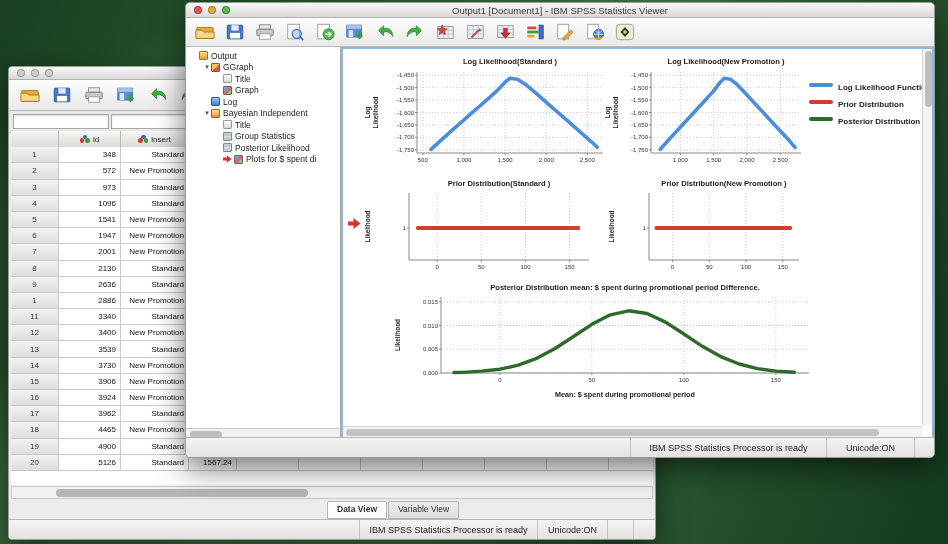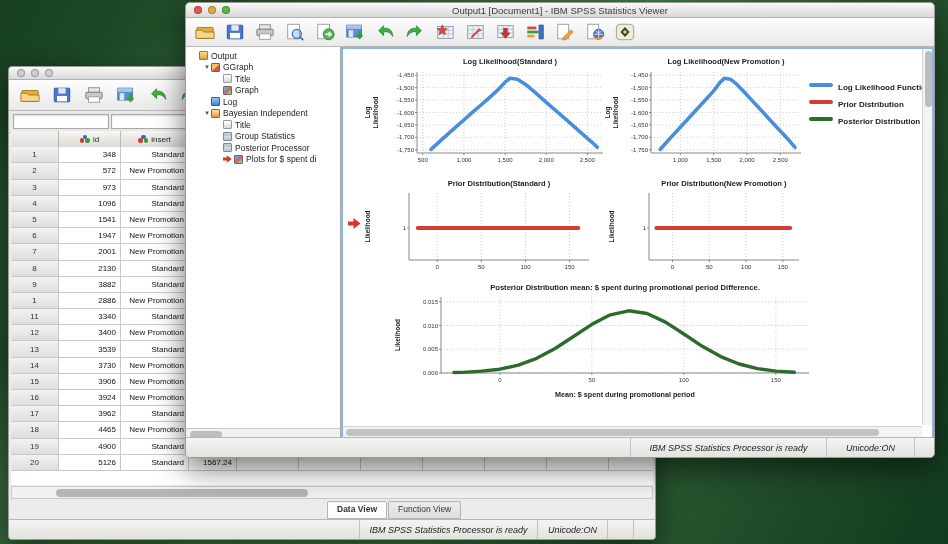--- a/index.html
+++ b/index.html
@@ -46,21 +46,21 @@
   #legend { position:absolute; left:468px; top:36px; font-size:8px; font-weight:bold; color:#222; }
   .leg-row { display:flex; align-items:flex-start; height:17px; }
   .leg-swatch { width:24px; height:4px; border-radius:2px; margin-right:5px; }
   #current-marker { position:absolute; left:7px; top:171px; }
   .pane-vscroll { position:absolute; right:2px; top:2px; bottom:14px; width:10px; background:#f3f3f3; border-left:1px solid #d4d4d4; }
   .pane-vscroll .thumb { position:absolute; top:2px; left:1.5px; width:7px; height:56px; background:#bdbdbd; border-radius:4px; }
   .pane-hscroll { position:absolute; left:2px; right:12px; bottom:2px; height:11px; background:#f3f3f3; border-top:1px solid #d4d4d4; }
   .pane-hscroll .thumb { position:absolute; left:3px; top:2px; width:92%; height:7px; background:#c2c2c2; border-radius:4px; }
 
   .statusbar { position:absolute; left:0; right:0; bottom:0; height:20px; background:linear-gradient(#f4f4f2,#e2e2de);
-    border-top:1px solid #b5b5b5; display:flex; align-items:center; font-size:9px; color:#222;font-style:italic; }
+    border-top:1px solid #b5b5b5; display:flex; align-items:center; font-size:9px; color:#222; }
   .status-cell { height:100%; display:flex; align-items:center; justify-content:center; border-left:1px solid #c2c2c2; }
 
   
   #dataed { left:8px; top:66px; width:648px; height:474px; border-radius:4px; }
   #dataed .titlebar { height:13px; }
   #dataed .toolbar { padding:3px 8px; gap:6px; }
   .cellbar { display:flex; gap:2px; padding:3px 4px; background:#e9e9e7; border-bottom:1px solid #c5c5c5; }
   .cellbox { height:15px; background:#fff; border:1px solid #a9a9a9; box-shadow:inset 0 1px 2px rgba(0,0,0,.15); font-size:9px; padding:0 3px; }
   #cell-ref { width:96px; }
   #cell-edit { flex:1; }
@@ -344,21 +344,21 @@
         <div class="gcell c-blank"></div>
         <div class="gcell c-blank"></div>
         <div class="gcell c-blank"></div>
         <div class="gcell c-blank"></div>
         <div class="gcell c-blank"></div>
         <div class="gcell c-blank"></div>
         <div class="gcell c-blank"></div>
       </div>
       <div class="grow">
         <div class="gcell c-num gnum">9</div>
-        <div class="gcell c-id">3882</div>
+        <div class="gcell c-id">2636</div>
         <div class="gcell c-insert">Standard</div>
         <div class="gcell c-extra"></div>
         <div class="gcell c-blank"></div>
         <div class="gcell c-blank"></div>
         <div class="gcell c-blank"></div>
         <div class="gcell c-blank"></div>
         <div class="gcell c-blank"></div>
         <div class="gcell c-blank"></div>
         <div class="gcell c-blank"></div>
       </div>
@@ -504,21 +504,21 @@
         <div class="gcell c-blank"></div>
         <div class="gcell c-blank"></div>
         <div class="gcell c-blank"></div>
       </div>
     </div>
   <div class="grid-hscroll">
       <div class="thumb"></div>
     </div>
   <div class="tabsrow" id="de-tabs">
       <span class="tab active">Data View</span>
-      <span class="tab">Function View</span>
+      <span class="tab">Variable View</span>
     </div>
   <div class="statusbar">
     <div class="status-cell" style="flex:1; border-left:none;"></div>
     <div class="status-cell" style="width:178px;">IBM SPSS Statistics Processor is ready</div>
     <div class="status-cell" style="width:70px;">Unicode:ON</div>
     <div class="status-cell" style="width:26px;"></div>
     <div class="status-cell" style="width:22px;"></div>
   </div>
 </div>
 
@@ -647,21 +647,21 @@
             <span>Title</span>
           </div>
           <div class="tree-row" style="padding-left: 27px;">
             <span class="texp"></span>
             <span class="tico t-table"></span>
             <span>Group Statistics</span>
           </div>
           <div class="tree-row" style="padding-left: 27px;">
             <span class="texp"></span>
             <span class="tico t-table"></span>
-            <span>Posterior Processor</span>
+            <span>Posterior Likelihood</span>
           </div>
           <div class="tree-row" style="padding-left: 27px;">
             <span class="texp"></span>
             <svg width="9" height="8" viewBox="0 0 13 11" style="margin-right:2px">
               <path d="M0 3.5 h5.5 v-3.5 l7 5.5 l-7 5.5 v-3.5 h-5.5 z" fill="#d6352b"></path>
             </svg>
             <span class="tico t-graph"></span>
             <span>Plots for $ spent di</span>
           </div>
         </div>

